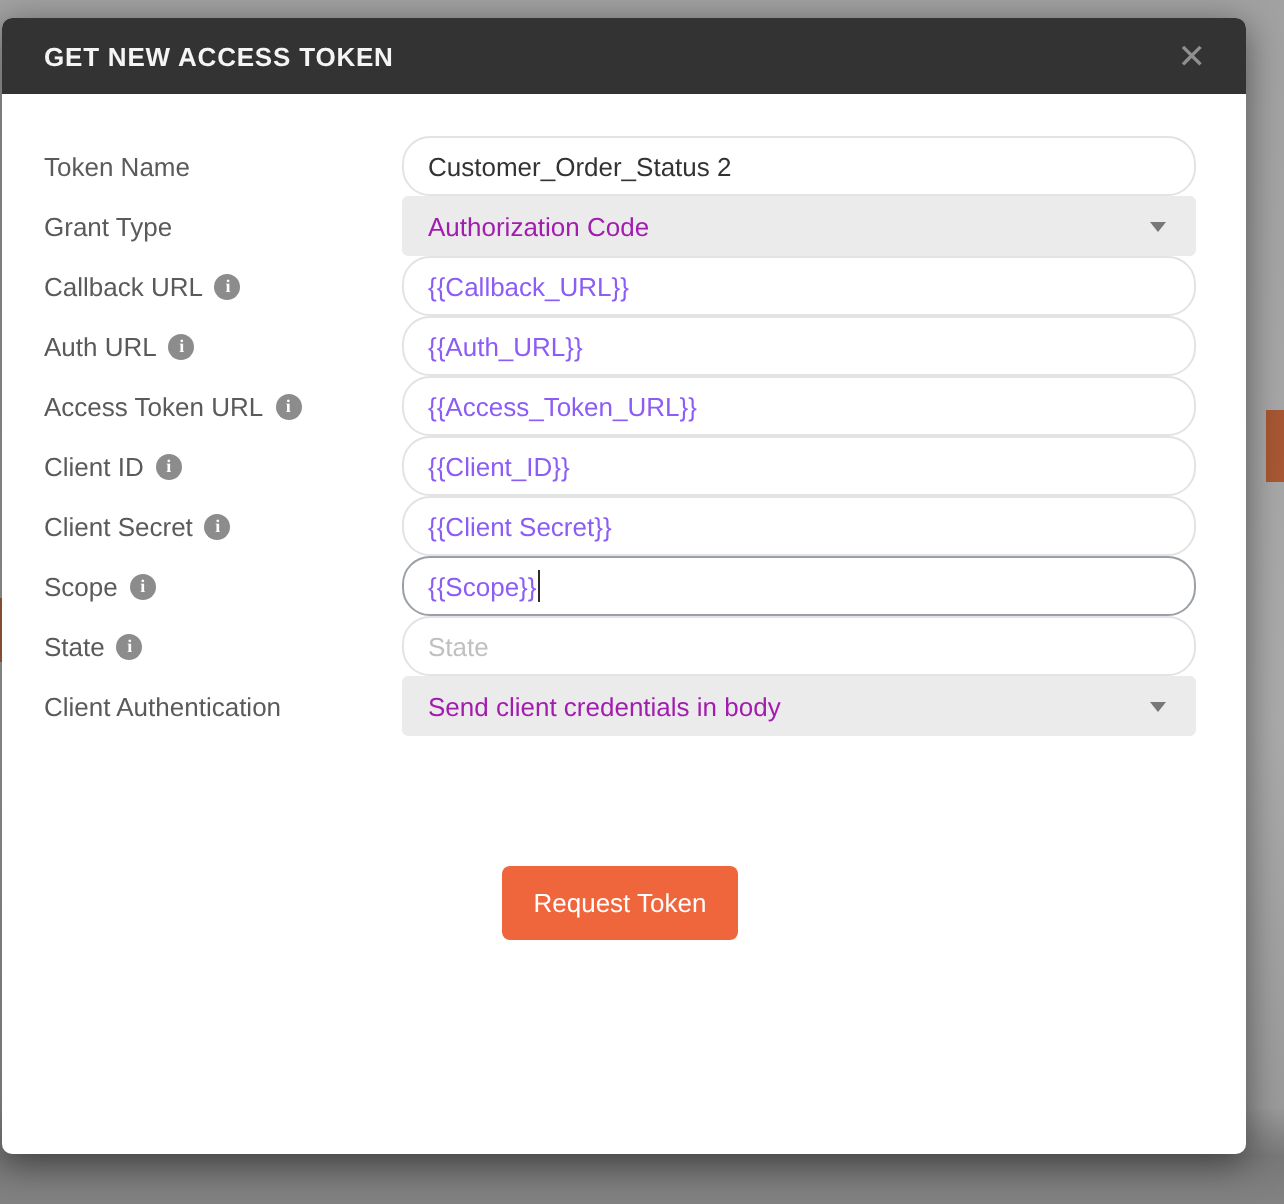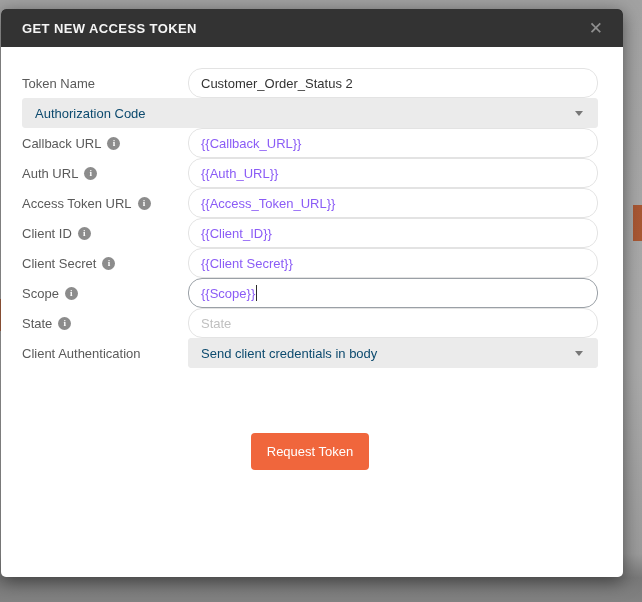--- a/index.html
+++ b/index.html
@@ -37,21 +37,21 @@
     padding:0 16px 0 21px;
   }
   .modal-title {
     color:#f5f5f5; font-size:13px; font-weight:700; letter-spacing:.4px;
   }
   .close-btn {
     color:#8f8f8f; font-size:17px; line-height:1; cursor:pointer;
     background:none; border:none; font-family:inherit; padding:2px 4px;
   }
   .modal-body { padding:27px 25px 0 21px; }
-  .row { display:flex; align-items:center; height:18px; margin-bottom:12px; }
+  .row { display:flex; align-items:center; height:18px; margin-bottom:12px;gap:13px; }
   .label-col {
     width:166px; flex:none; display:flex; align-items:center; gap:6px;
     font-size:13px; color:#5a5a5a;
   }
   .info-icon {
     width:13px; height:13px; flex:none; border-radius:50%;
     background:#8c8c8c; color:#ffffff;
     font-size:9px; font-weight:700; font-family:"Liberation Serif", serif;
     display:inline-flex; align-items:center; justify-content:center;
     line-height:1;
@@ -72,21 +72,21 @@
     padding:0 12px; font-size:13px; display:flex; align-items:center;
     background:#ffffff; cursor:text;
   }
   .input-like.focused { border-color:#9aa0a6; }
   .caret-bar {
     display:inline-block; width:1px; height:16px; background:#2b2b2b; margin-left:1px;
   }
   .select-box {
     width:100%; height:30px; background:#ebebeb; border:1px solid #ebebeb;
     border-radius:3px; padding:0 30px 0 12px;
-    display:flex; align-items:center; font-size:13px; color:#0c4a6e;
+    display:flex; align-items:center; font-size:13px; color:#a21caf;
     cursor:pointer; position:relative;
   }
   .chevron {
     position:absolute; right:14px; top:50%; margin-top:-2px;
     width:0; height:0;
     border-left:4px solid transparent; border-right:4px solid transparent;
     border-top:5px solid #777777;
   }
   .btn-row { display:flex; justify-content:center; margin-top:23px; }
   .request-btn {
@@ -113,20 +113,23 @@
     <div class="row">
       <div class="label-col">
         <span>Token Name</span>
       </div>
       <div class="field-col">
         <input class="text-input" type="text" value="Customer_Order_Status 2" style="">
       </div>
     </div>
 
     <div class="row">
+      <div class="label-col">
+        <span>Grant Type</span>
+      </div>
       <div class="field-col">
         <div class="select-box">
           <span>Authorization Code</span>
           <span class="chevron"></span>
         </div>
       </div>
     </div>
 
     <div class="row">
       <div class="label-col">

